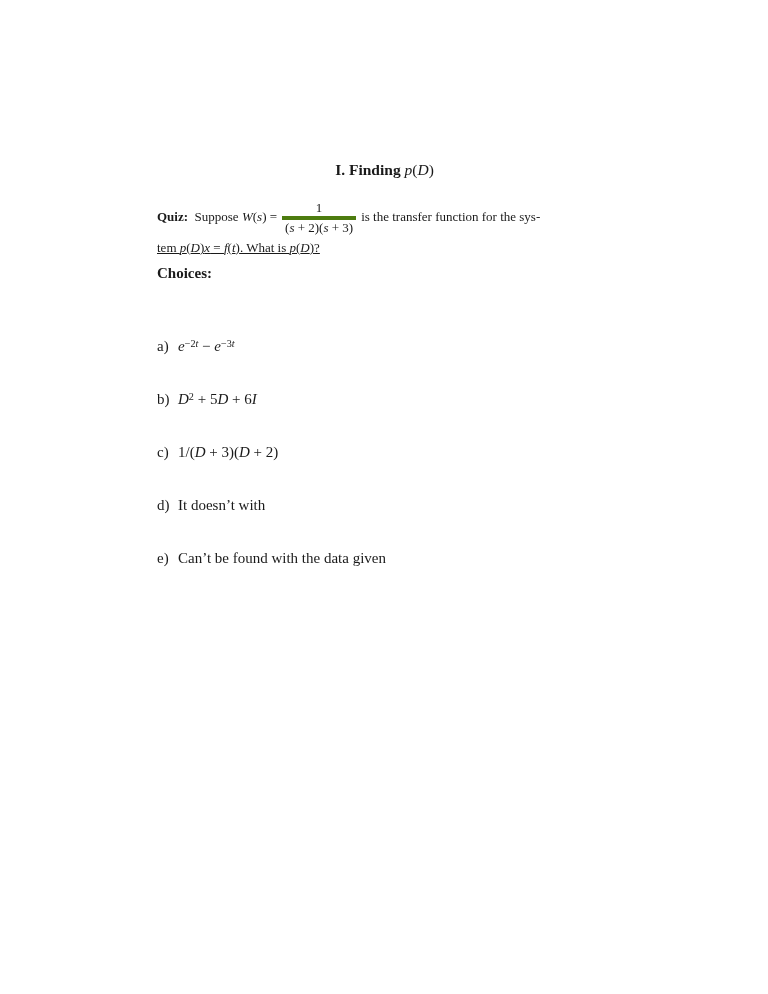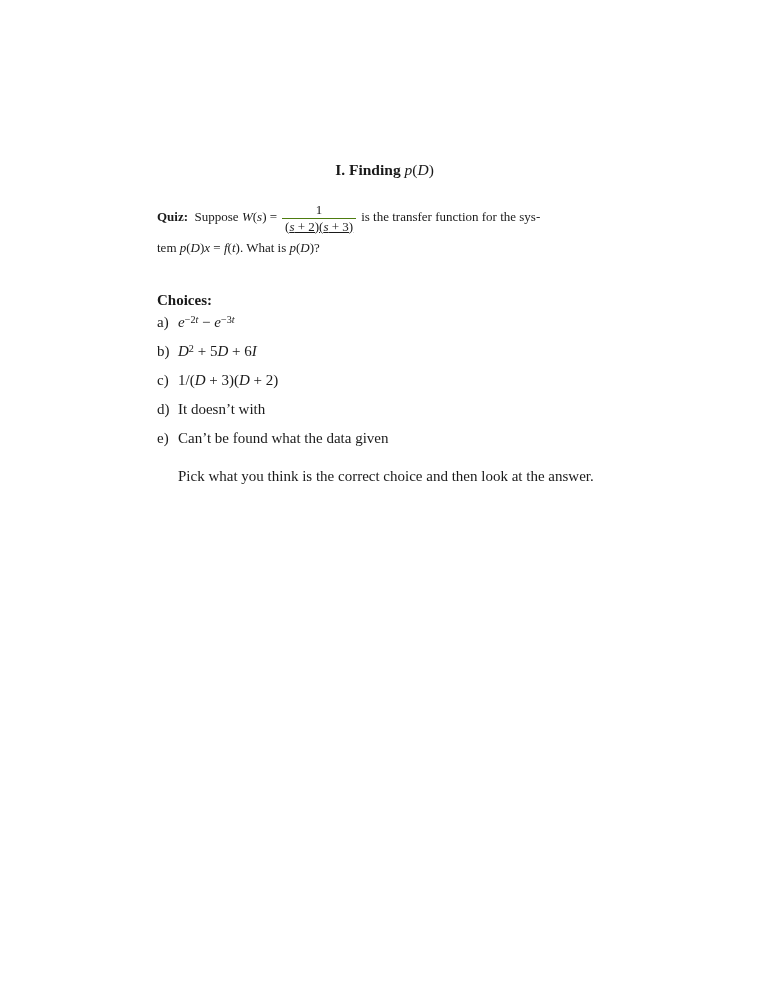--- a/index.html
+++ b/index.html
@@ -41,35 +41,36 @@
     width: 470px;
     font-size: 13px;
   }
   .q-line1 {
     line-height: 42px;
     white-space: nowrap;
   }
   .q-line2 {
     line-height: 19px;
     margin-top: 0px;
+    text-decoration: underline;
   }
   .frac {
     display: inline-block;
     vertical-align: middle;
     text-align: center;
     margin: 0 5px;
     line-height: 1.2;
   }
   .frac .num { display: block; padding: 0 3px; }
-  .frac .den { display: block; border-top: 1px solid #4d7c0f; padding: 0 3px; text-decoration: underline; }
+  .frac .den { display: block; border-top: 4px solid #4d7c0f; padding: 0 3px; }
 
   .choices-heading {
     position: absolute;
     left: 157px;
-    top: 291px;
+    top: 264px;
     font-size: 15px;
     font-weight: 700;
     line-height: 19px;
   }
   .choice-list {
     position: absolute;
     left: 157px;
     top: 313px;
     width: 455px;
     font-size: 15px;
@@ -77,21 +78,21 @@
   .choice-item {
     display: flex;
     line-height: 19px;
     margin-bottom: 10px;
     align-items: baseline;
   }
   .choice-label {
     flex: 0 0 21px;
     font-style: normal;
   }
-  .choice-content { flex: 1; }
+  .choice-content { flex: 1; margin-top: 24px; }
 
   .footer-line {
     position: absolute;
     left: 178px;
     top: 467px;
     width: 440px;
     font-size: 15px;
     line-height: 19px;
   }
 </style>
@@ -121,19 +122,18 @@
     <div class="choice-item">
       <span class="choice-label">c)</span>
       <span class="choice-content"><span class="p-up">1/(</span><span class="p-it">D</span><span class="p-up"> + 3)(</span><span class="p-it">D</span><span class="p-up"> + 2)</span></span>
     </div>
     <div class="choice-item">
       <span class="choice-label">d)</span>
       <span class="choice-content"><span class="p-up">It doesn’t with</span></span>
     </div>
     <div class="choice-item">
       <span class="choice-label">e)</span>
-      <span class="choice-content"><span class="p-up">Can’t be found what the data given</span></span>
+      <span class="choice-content"><span class="p-up">Can’t be found with the data given</span></span>
     </div>
   </div>
 
-  <div class="footer-line">Pick what you think is the correct choice and then look at the answer.</div>
 
 </div>
 
 </body></html>

